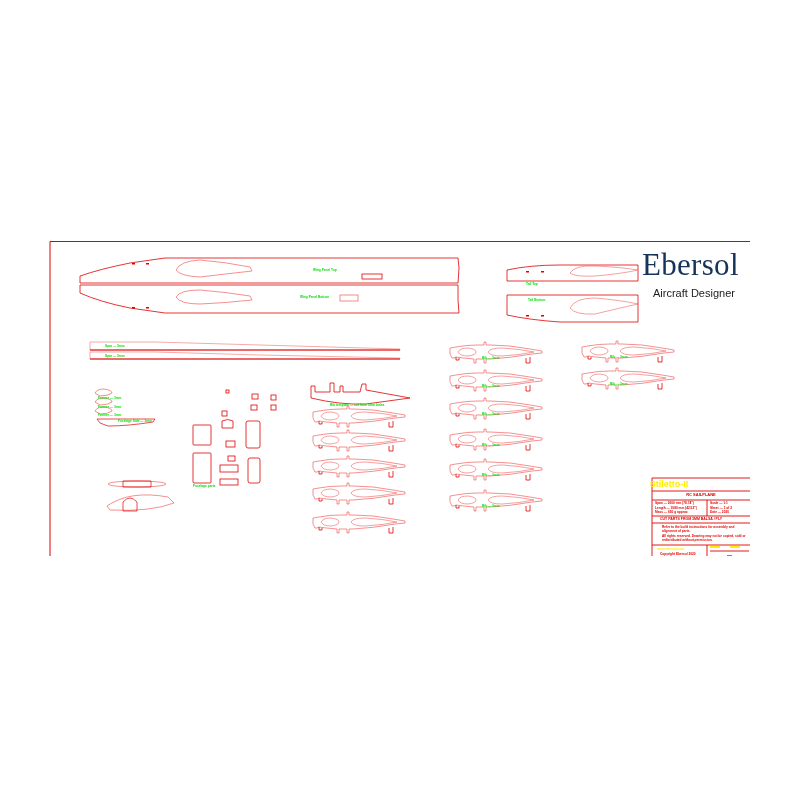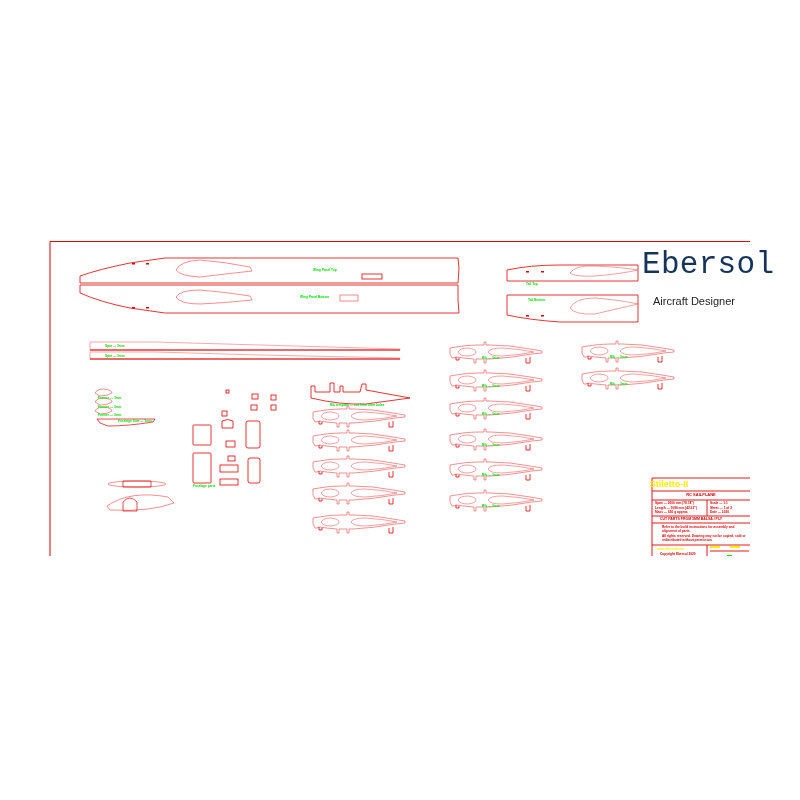--- a/index.html
+++ b/index.html
@@ -1,20 +1,20 @@
 <!DOCTYPE html>
 <html><head>
 <meta charset="utf-8">
 <style>
   html, body { margin: 0; padding: 0; background: #ffffff; }
   body { width: 800px; height: 800px; position: relative; overflow: hidden; font-family: "Liberation Sans", sans-serif; }
   #sheet { position: absolute; left: 0; top: 0; width: 800px; height: 800px; }
   .brand { position: absolute; left: 642px; top: 249px; width: 120px; }
-  .brand-name { font-family: Liberation Mono, monospace; font-size: 31px; color: #16335a; letter-spacing: 0.3px; line-height: 32px; }
-  .brand-sub { font-family: "Liberation Sans", sans-serif; font-size: 11px; color: #222; margin-left: 11px; margin-top: 14px; }
+  .brand-name { font-family: Liberation Serif, serif; font-size: 31px; color: #16335a; letter-spacing: 0.3px; line-height: 32px; }
+  .brand-sub { font-family: "Liberation Sans", sans-serif; font-size: 11px; color: #222; margin-left: 11px; margin-top: 6px; }
   .lbl { position: absolute; font-family: "Liberation Sans", sans-serif; font-size: 3.2px; color: #00dd00; white-space: nowrap; font-weight: bold; }
   .tb { position: absolute; font-family: "Liberation Sans", sans-serif; white-space: nowrap; }
 </style>
 </head>
 <body>
 
 <svg id="sheet" viewBox="0 0 800 800" xmlns="http://www.w3.org/2000/svg">
   <defs>
 
     <g id="rib">

